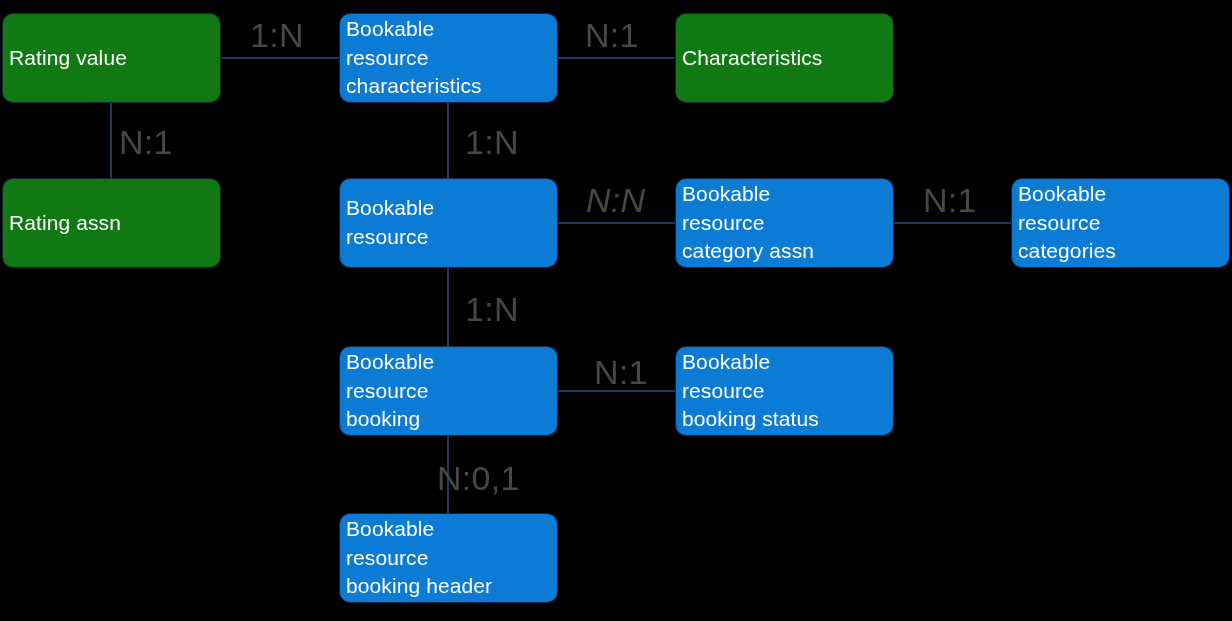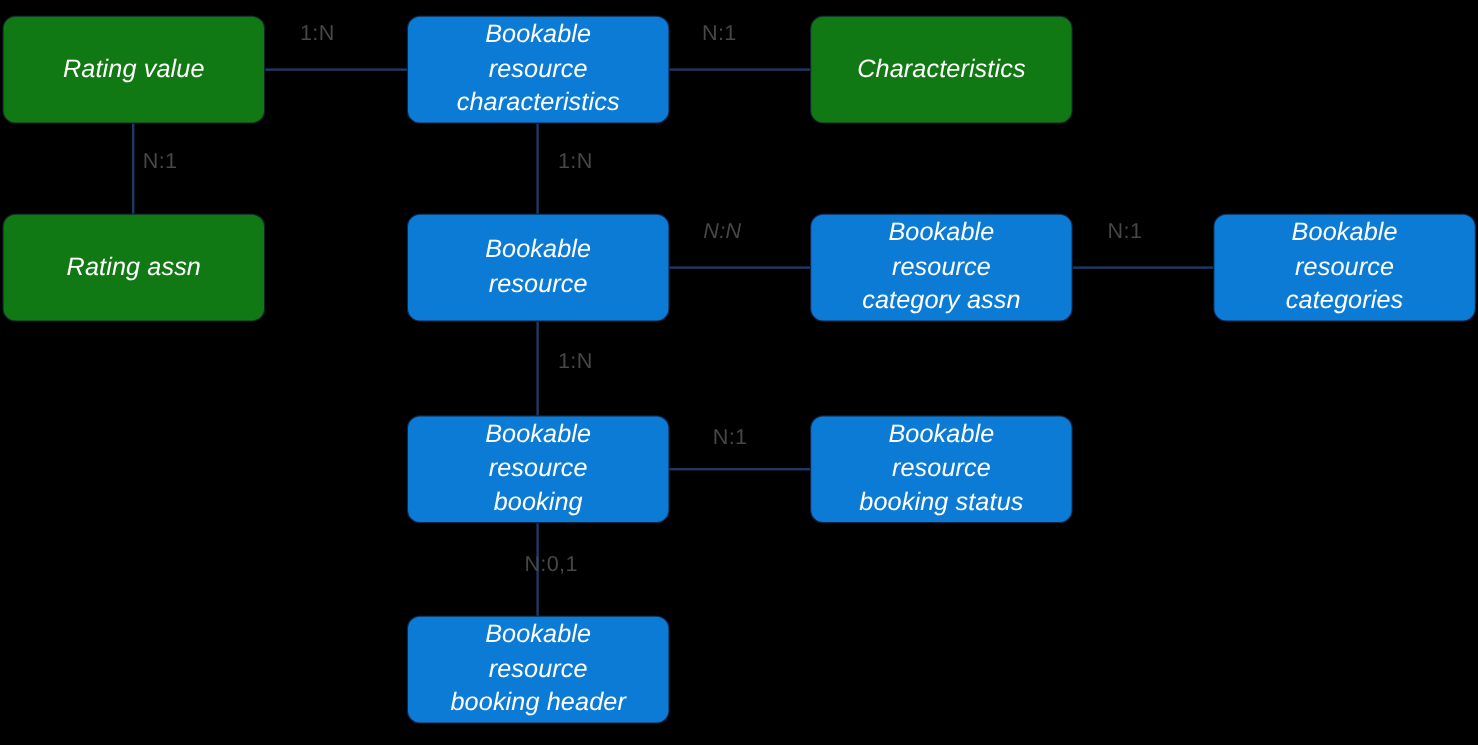--- a/index.html
+++ b/index.html
@@ -15,47 +15,46 @@
     overflow: hidden;
     font-family: "Liberation Sans", sans-serif;
   }
   .node {
     position: absolute;
     box-sizing: border-box;
     border-radius: 11px;
     display: flex;
     align-items: center;
     justify-content: center;
-    text-align: center;
+    text-align: left;
     color: #ffffff;
     font-size: 21px;
     line-height: 1.38;
     font-weight: 400;
     letter-spacing: 0.1px;
     padding: 2px 6px;
     z-index: 3;
     border: 1px solid rgba(16,24,48,0.85);
-    font-style: italic;
   }
   .node.green { background: #117913; }
   .node.blue  { background: #0C7BD6; }
   .node-label { display: block; width: 100%; white-space: pre-line; }
 
   .edge {
     position: absolute;
     background: #1F3864;
     z-index: 1;
   }
   .edge.h { height: 2px; }
   .edge.v { width: 2px; }
 
   .card {
     position: absolute;
     color: #474747;
-    font-size: 18px;
+    font-size: 34px;
     line-height: 1;
     white-space: nowrap;
     z-index: 2;
     letter-spacing: 0.3px;
   }
 </style>
 </head>
 <body>
 
 <div id="canvas">

